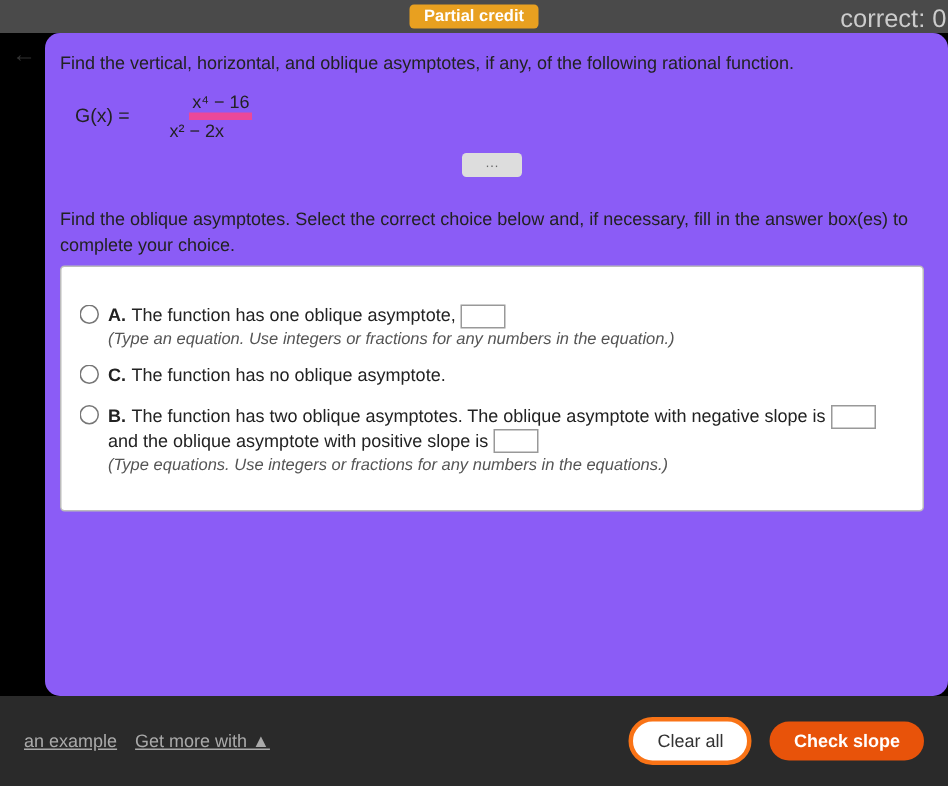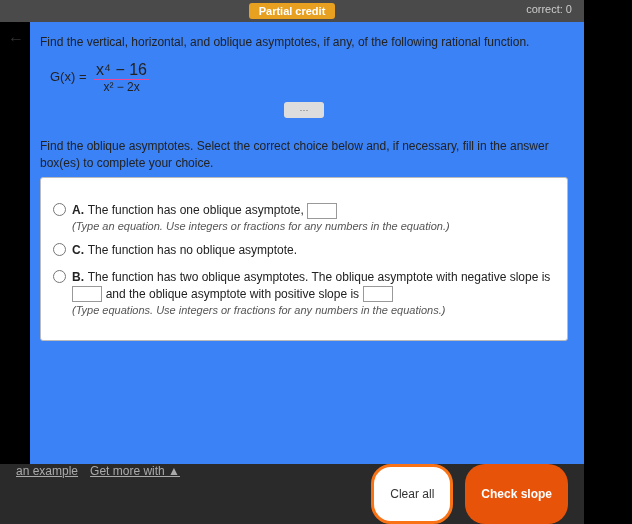--- a/index.html
+++ b/index.html
@@ -6,21 +6,21 @@
     body {
       width: 632px;
       height: 524px;
       background: #000;
       font-family: Arial, sans-serif;
       font-size: 13px;
       overflow: hidden;
     }
     .main-container {
       position: relative;
-      width: 584px;
+      width: 632px;
       height: 524px;
     }
     .top-bar {
       position: absolute;
       top: 0;
       left: 0;
       right: 0;
       height: 22px;
       background: #4a4a4a;
       display: flex;
@@ -30,33 +30,34 @@
     .partial-credit-badge {
       background: #e8a020;
       color: white;
       font-size: 11px;
       font-weight: bold;
       padding: 2px 10px;
       border-radius: 3px;
     }
     .correct-indicator {
       position: absolute;
-      right: 12px;
+      right: 1px;
       top: 3px;
       color: #ccc;
-      font-size: 11px;
+      font-size: 17px;
     }
     .content-area {
       position: absolute;
       top: 22px;
       left: 30px;
       right: 0;
       bottom: 60px;
-      background: #3b82f6;
+      background: #8b5cf6;
       padding: 12px 16px 12px 10px;
+      border-radius: 10px;
     }
     .back-arrow {
       position: absolute;
       top: 28px;
       left: 8px;
       color: #333;
       font-size: 16px;
       cursor: pointer;
     }
     .question-header {
@@ -74,23 +75,24 @@
       display: inline-block;
     }
     .fraction {
       display: inline-block;
       vertical-align: middle;
       text-align: center;
       margin-left: 4px;
     }
     .fraction .numerator {
       display: block;
-      border-bottom: 1px solid #ec4899;
+      border-bottom: 5px solid #ec4899;
       padding: 0 2px;
-      font-size: 16px;
+      font-size: 12px;
+      margin-left: 32px;
     }
     .fraction .denominator {
       display: block;
       padding: 0 2px;
       font-size: 12px;
       text-align: center;
     }
     .graph-area {
       display: flex;
       justify-content: center;
@@ -164,20 +166,21 @@
       font-size: 11px;
     }
     .bottom-bar {
       position: absolute;
       bottom: 0;
       left: 0;
       right: 0;
       height: 60px;
       background: #2a2a2a;
       display: flex;
+      align-items: center;
       padding: 0 16px;
       gap: 12px;
     }
     .bottom-link {
       color: #aaa;
       font-size: 12px;
       cursor: pointer;
       text-decoration: underline;
     }
     .spacer { flex: 1; }

